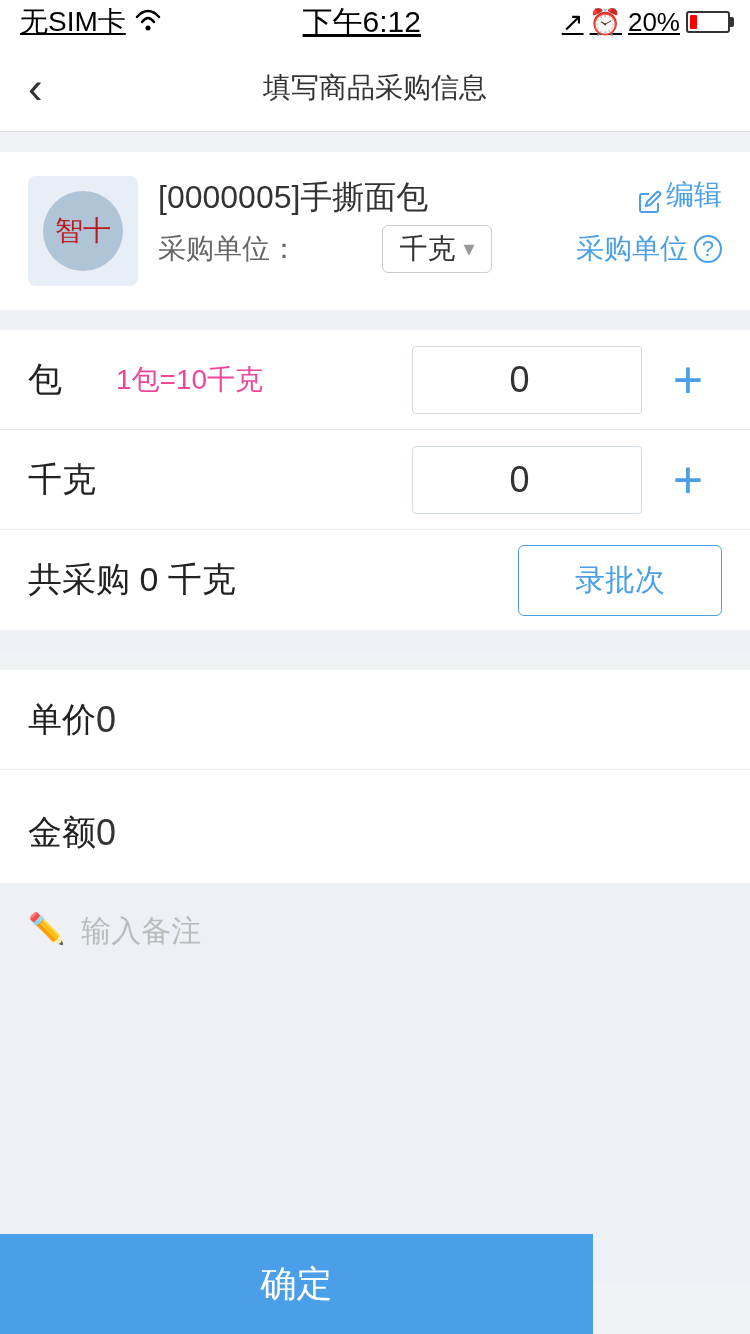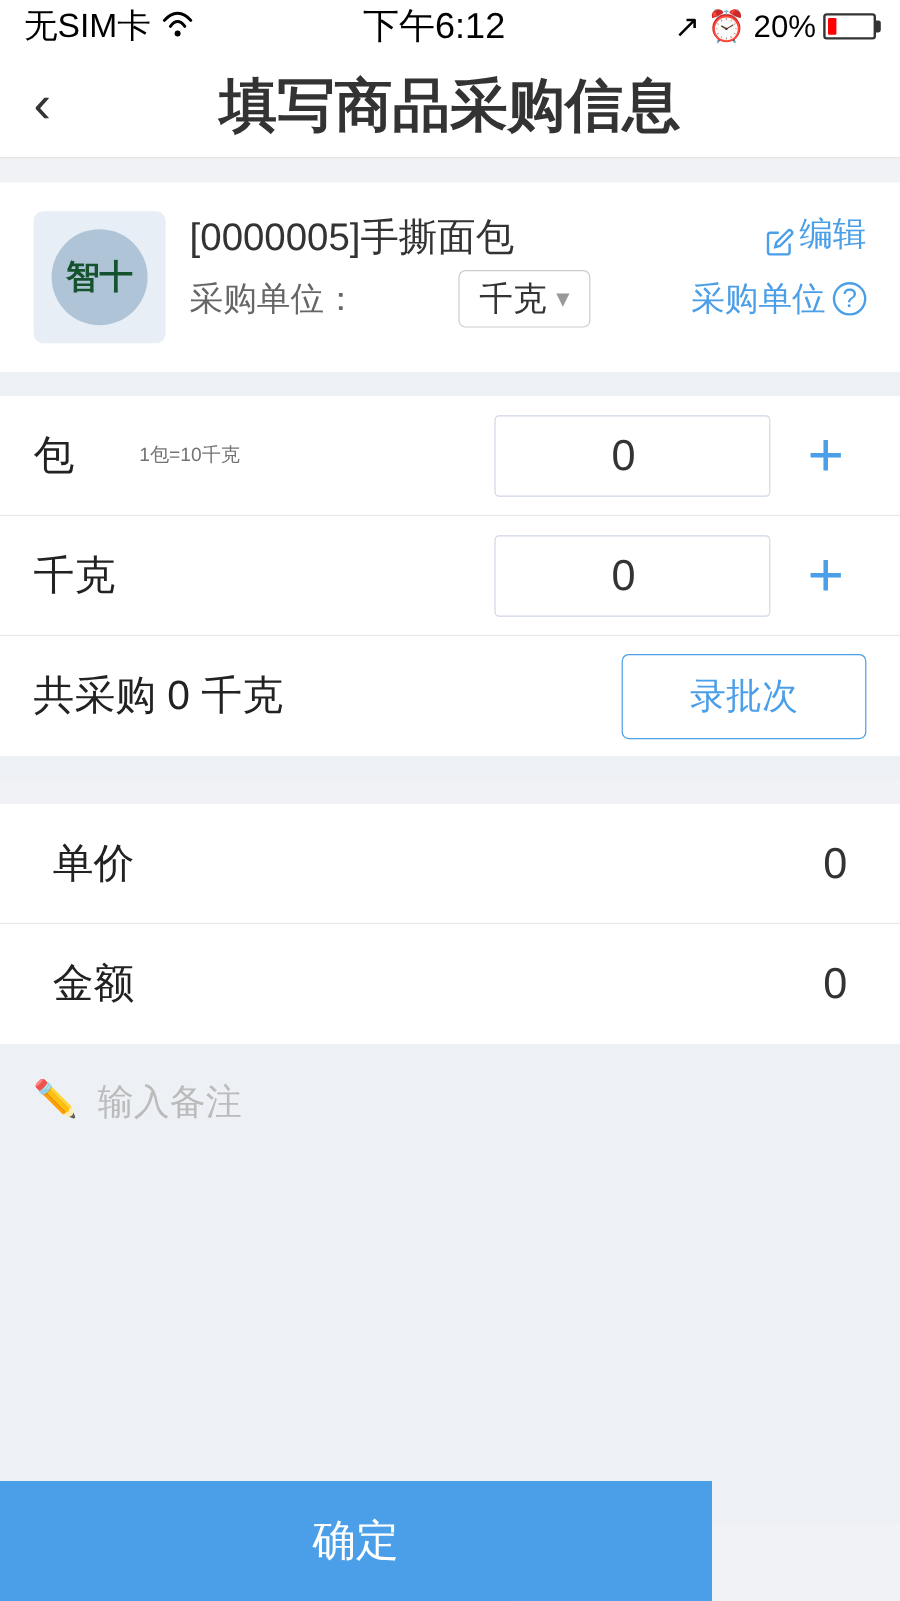--- a/index.html
+++ b/index.html
@@ -16,20 +16,21 @@
     
     .status-bar {
       height: 44px;
       background: #fff;
       display: flex;
       align-items: center;
       justify-content: space-between;
       padding: 0 20px;
       font-size: 28px;
       color: #000;
+      text-decoration: underline;
     }
     .status-left { display: flex; align-items: center; gap: 8px; }
     .status-center { font-size: 30px; font-weight: 500; }
     .status-right { display: flex; align-items: center; gap: 6px; font-size: 26px; }
     .battery-icon {
       display: inline-flex;
       align-items: center;
     }
     .battery-body {
       width: 44px; height: 22px;
@@ -70,22 +71,22 @@
     }
     .nav-back {
       position: absolute;
       left: 28px;
       font-size: 44px;
       color: #333;
       cursor: pointer;
       line-height: 1;
     }
     .nav-title {
-      font-size: 48px;
-      font-weight: 700;
+      font-size: 28px;
+      font-weight: 400;
       color: #333;
     }
 
     
     .product-card {
       background: #fff;
       margin-top: 20px;
       padding: 24px 28px;
       display: flex;
       align-items: flex-start;
@@ -102,23 +103,23 @@
       flex-shrink: 0;
     }
     .product-thumb-inner {
       width: 80px;
       height: 80px;
       background: #b0c4d8;
       border-radius: 50%;
       display: flex;
       align-items: center;
       justify-content: center;
-      color: #14532d;
-      font-size: 28px;
-      font-weight: bold;
+      color: #b91c1c;
+      font-size: 28px;
+      font-weight: normal;
     }
     .product-info {
       flex: 1;
     }
     .product-header {
       display: flex;
       justify-content: space-between;
       align-items: flex-start;
     }
     .product-name {
@@ -189,22 +190,22 @@
       padding: 0 28px;
       height: 100px;
       border-bottom: 1px solid #e8ecf0;
     }
     .input-row-label {
       font-size: 34px;
       color: #222;
       min-width: 80px;
     }
     .input-row-sublabel {
-      font-size: 16px;
-      color: #737373;
+      font-size: 28px;
+      color: #ec4899;
       margin-left: 8px;
       flex: 1;
     }
     .input-row-right {
       display: flex;
       align-items: center;
       gap: 12px;
     }
     .qty-input {
       width: 230px;
@@ -254,24 +255,25 @@
     }
 
     
     .price-section {
       background: #fff;
       margin-top: 20px;
     }
     .price-row {
       display: flex;
       align-items: center;
-      justify-content: space-between;
-      padding: 0 44px;
+      justify-content: flex-start;
+      padding: 0 28px;
       height: 100px;
       border-bottom: 1px solid #e8ecf0;
+      margin-top: 13px;
     }
     .price-row:last-child { border-bottom: none; }
     .price-label {
       font-size: 34px;
       color: #222;
     }
     .price-value {
       font-size: 36px;
       color: #333;
     }

